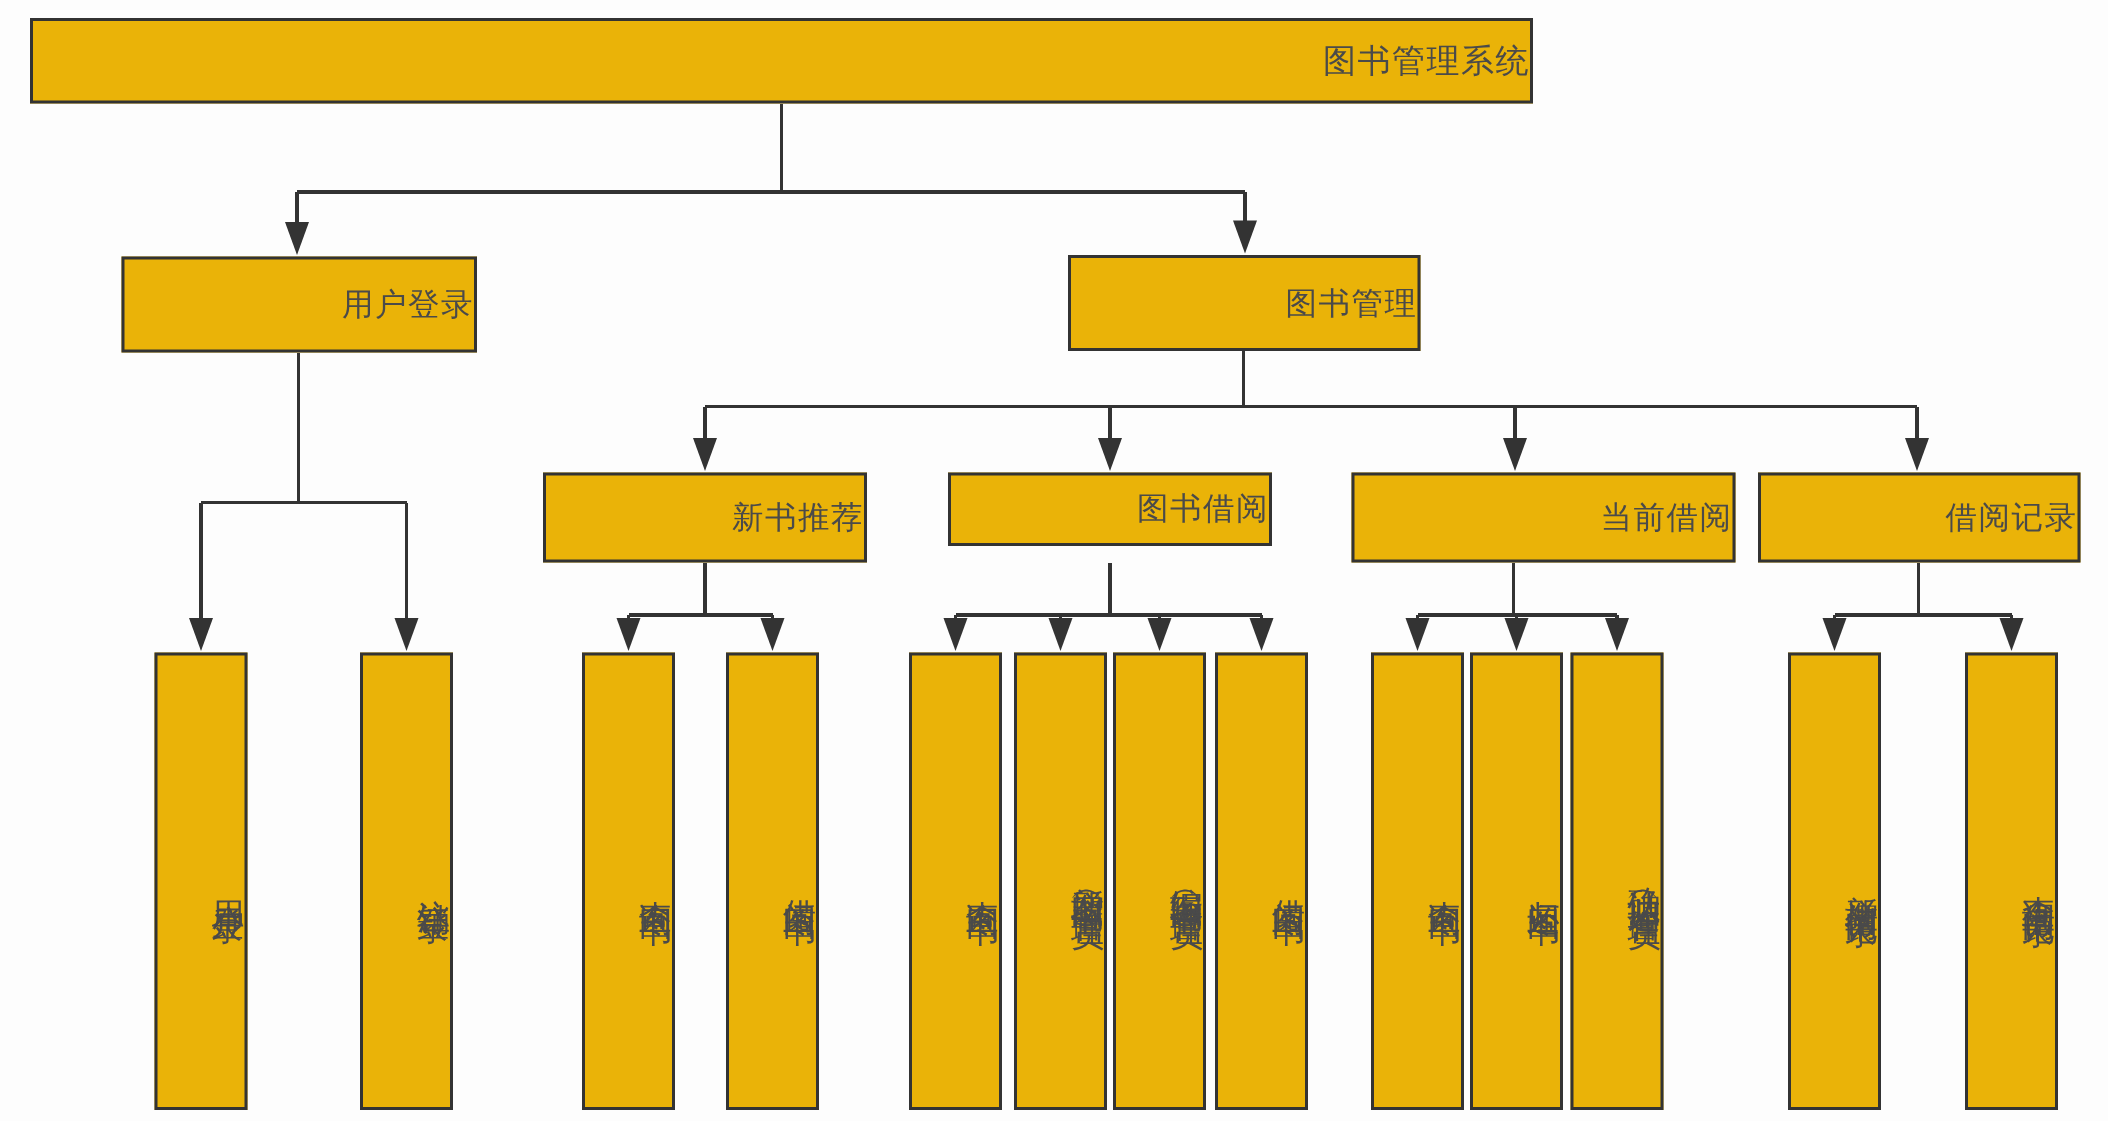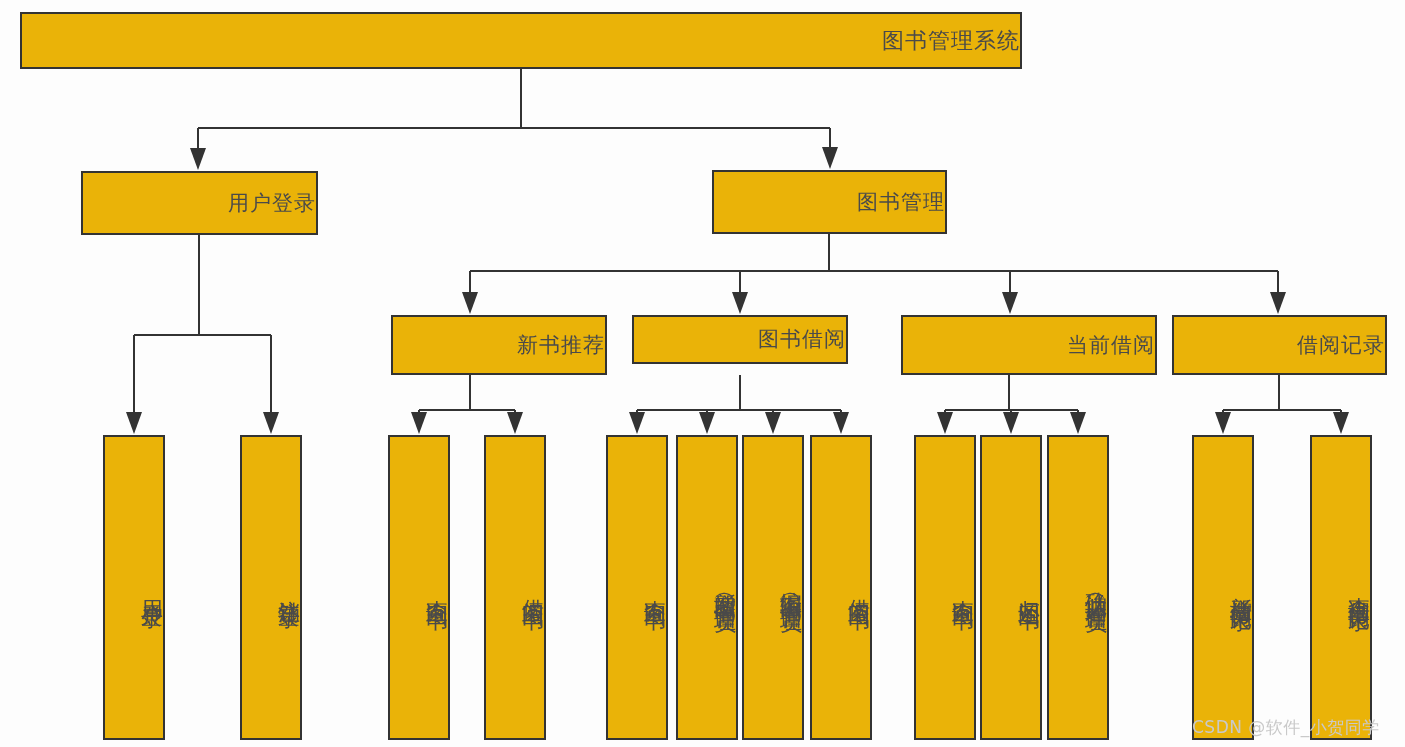--- a/index.html
+++ b/index.html
@@ -128,21 +128,21 @@
   <div id="node-layer">
       <div class="node-box root" style="left: 20px; top: 12px; width: 1002px; height: 57px;">
         <span class="node-label">图书管理系统</span>
       </div>
       <div class="node-box" style="left: 81px; top: 171px; width: 237px; height: 64px;">
         <span class="node-label">用户登录</span>
       </div>
       <div class="node-box" style="left: 712px; top: 170px; width: 235px; height: 64px;">
         <span class="node-label">图书管理</span>
       </div>
-      <div class="node-box" style="left: 362px; top: 315px; width: 216px; height: 60px; margin-left: 29px;">
+      <div class="node-box" style="left: 362px; top: 315px; width: 216px; height: 60px;">
         <span class="node-label">新书推荐</span>
       </div>
       <div class="node-box" style="left: 632px; top: 315px; width: 216px; height: 49px;">
         <span class="node-label">图书借阅</span>
       </div>
       <div class="node-box" style="left: 901px; top: 315px; width: 256px; height: 60px;">
         <span class="node-label">当前借阅</span>
       </div>
       <div class="node-box" style="left: 1172px; top: 315px; width: 215px; height: 60px; padding-left: 24px;">
         <span class="node-label">借阅记录</span>
@@ -180,14 +180,13 @@
       <div class="node-box vertical" style="left: 1047px; top: 435px; width: 62px; height: 305px;">
         <span class="node-label">确认归还（管理员）</span>
       </div>
       <div class="node-box vertical" style="left: 1192px; top: 435px; width: 62px; height: 305px;">
         <span class="node-label">新增借阅记录</span>
       </div>
       <div class="node-box vertical" style="left: 1310px; top: 435px; width: 62px; height: 305px;">
         <span class="node-label">查询借阅记录</span>
       </div>
     </div>
-  <div class="watermark" style="left: 1192px; top: 716px; color: rgb(201, 201, 201);">CSDN @软件_小贺同学</div>
 </div>
 
 </body></html>

